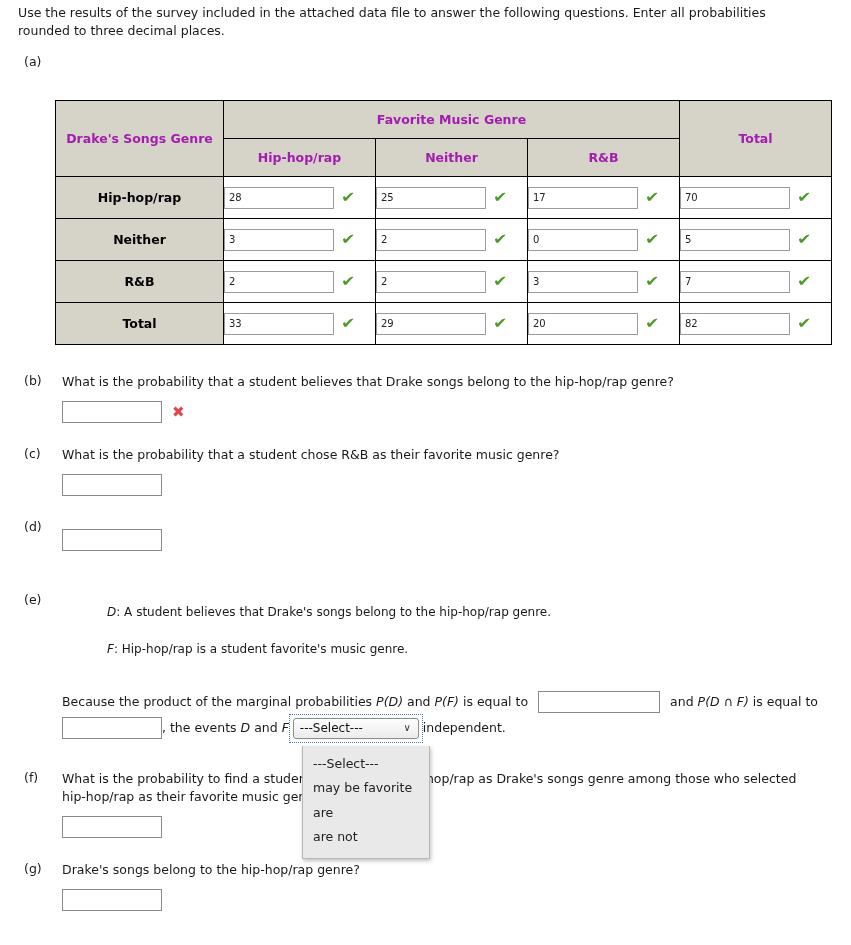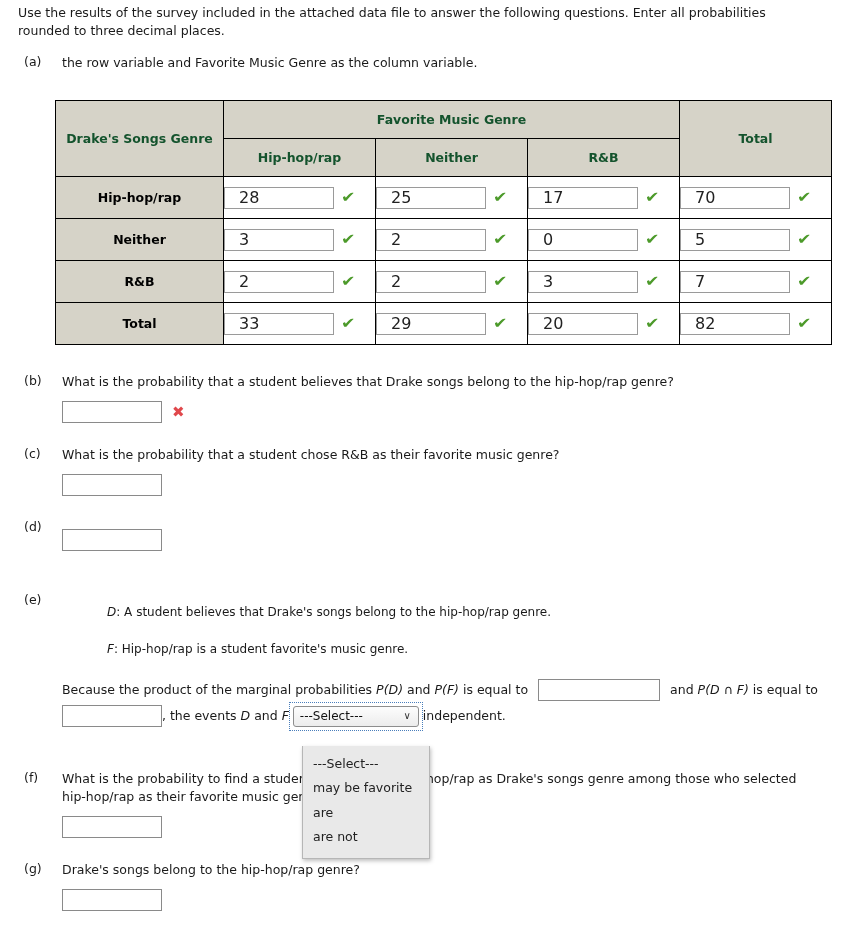--- a/index.html
+++ b/index.html
@@ -45,21 +45,21 @@
   }
   .xtab td, .xtab th {
     border: 1px solid #000;
     font-size: 12.5px;
     padding: 0;
   }
   .hdr {
     background: #d6d3c8;
     font-weight: bold;
     text-align: center;
-    color: #14532d;
+    color: #a21caf;
   }
   .hdr-span { height: 38px; }
   .hdr-sub  { height: 38px; }
   .rowlab {
     background: #d6d3c8;
     font-weight: bold;
     text-align: center;
     color: #000;
     height: 42px;
     width: 168px;
@@ -74,23 +74,23 @@
     display: flex;
     align-items: center;
     gap: 8px;
   }
   .tinput {
     width: 110px;
     height: 22px;
     border: 1px solid #9a9a9a;
     background: #fff;
     font-family: "DejaVu Sans", "Liberation Sans", sans-serif;
-    font-size: 16px;
+    font-size: 10px;
     color: #222;
-    padding: 0 14px;
+    padding: 0 4px;
     outline: none;
   }
   .col-hh  { width: 152px; }
   .col-nei { width: 152px; }
   .col-rb  { width: 152px; }
 
   .tick {
     color: #4c9a2a;
     font-size: 15px;
     line-height: 1;
@@ -182,21 +182,20 @@
 <body>
 
 <div class="intro">
   <div>Use the results of the survey included in the attached data file to answer the following questions. Enter all probabilities</div>
   <div>rounded to three decimal places.</div>
 </div>
 
 <div class="qblock" style="left:24px; top:54px; width:812px;">
   <span class="qlabel">(a)</span>
   <div class="qtext">
-    <div>the row variable and Favorite Music Genre as the column variable.</div>
   </div>
 </div>
 
 <table class="xtab">
   <tbody>
       <tr>
     <td class="hdr hdr-span" rowspan="2" style="width:168px;">Drake's Songs Genre</td>
     <td class="hdr hdr-span" colspan="3">Favorite Music Genre</td>
     <td class="hdr hdr-span" rowspan="2" style="width:152px;background:#d6d3c8;font-weight:bold;text-align:center;">Total</td>
   </tr>
@@ -358,21 +357,21 @@
     <div style="margin-left:45px; margin-top:12px; font-size:12px;">
       <div>
         <span class="mi">D</span><span>: A student believes that Drake's songs belong to the hip-hop/rap genre.</span>
       </div>
       <div style="margin-top:20px;">
         <span class="mi">F</span><span>: Hip-hop/rap is a student favorite's music genre.</span>
       </div>
     </div>
 
 
-    <div style="margin-top:18px; line-height:2.0;">
+    <div style="margin-top:30px; line-height:2.0;">
       <span>Because the product of the marginal probabilities </span><span class="mi">P(D)</span><span> and </span><span class="mi">P(F)</span><span> is equal to</span>
       <input class="ans wide" style="margin: 0px 6px;" value="">
       <span>and</span>
       <span class="mi">P(D ∩ F)</span>
       <span>is equal to</span>
       <br>
       <input class="ans" value="" style=""><span>, the events </span><span class="mi">D</span><span> and </span><span class="mi">F</span><span class="selwrap"><span class="selbox">
             <span>---Select---</span>
             <span class="chev">∨</span>
           </span></span><span>independent.</span>

